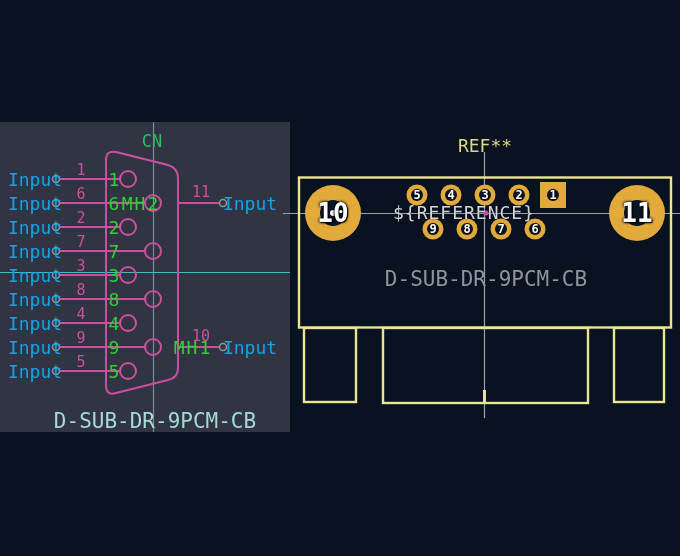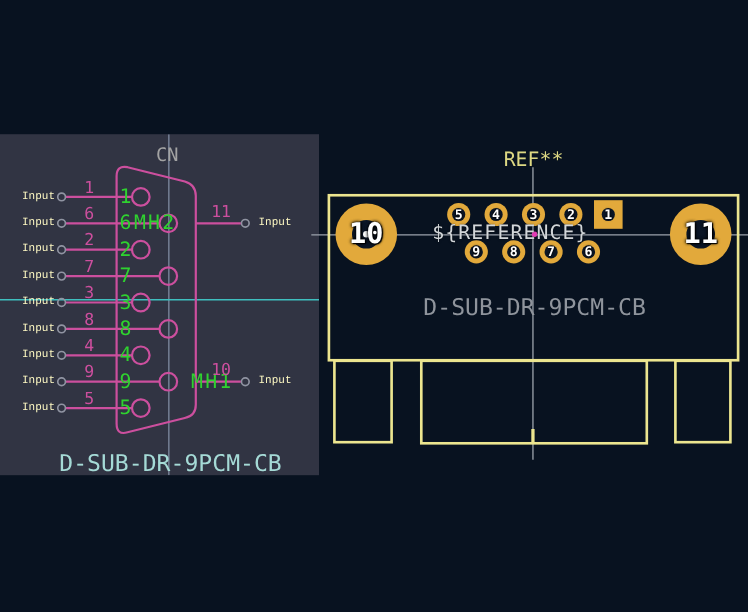--- a/index.html
+++ b/index.html
@@ -8,23 +8,23 @@
     background:#081220;
     font-family:"DejaVu Sans Mono","Liberation Mono",monospace;
   }
   .abs{position:absolute;}
   .ctr{position:absolute;transform:translate(-50%,-50%);white-space:pre;}
   
   .sch-panel{
     position:absolute;left:0;top:122px;width:290px;height:310px;
     background:#313443;
   }
-  .t-designator{color:#a3a3a3;font-size:17px;}
+  .t-designator{color:#22c55e;font-size:17px;}
   .t-value-sch{color:#a5dad6;font-size:21px;letter-spacing:0px;}
-  .t-input{color:#fef9c3;font-size:10px;font-family:Liberation Mono, monospace;}
+  .t-input{color:#0ea5e9;font-size:18px;}
   .t-pinnum{color:#cc4f9e;font-size:15px;}
   .t-inner{color:#2fd22f;font-size:18px;}
   .t-mh{color:#2fd22f;font-size:18px;letter-spacing:2px;}
   
   .t-ref{color:#ddd883;font-size:18px;}
   .t-reffield{color:#d2d6d9;font-size:18px;letter-spacing:1px;text-shadow:0 0 2px rgba(0,0,0,.6);}
   .t-value-fp{color:#8f949c;font-size:21px;}
   .t-padnum{color:#ffffff;font-size:12px;font-weight:bold;
     text-shadow:0 0 2px #000,0 0 2px #000;}
   .t-padnum-big{color:#ffffff;font-size:26px;font-weight:bold;

